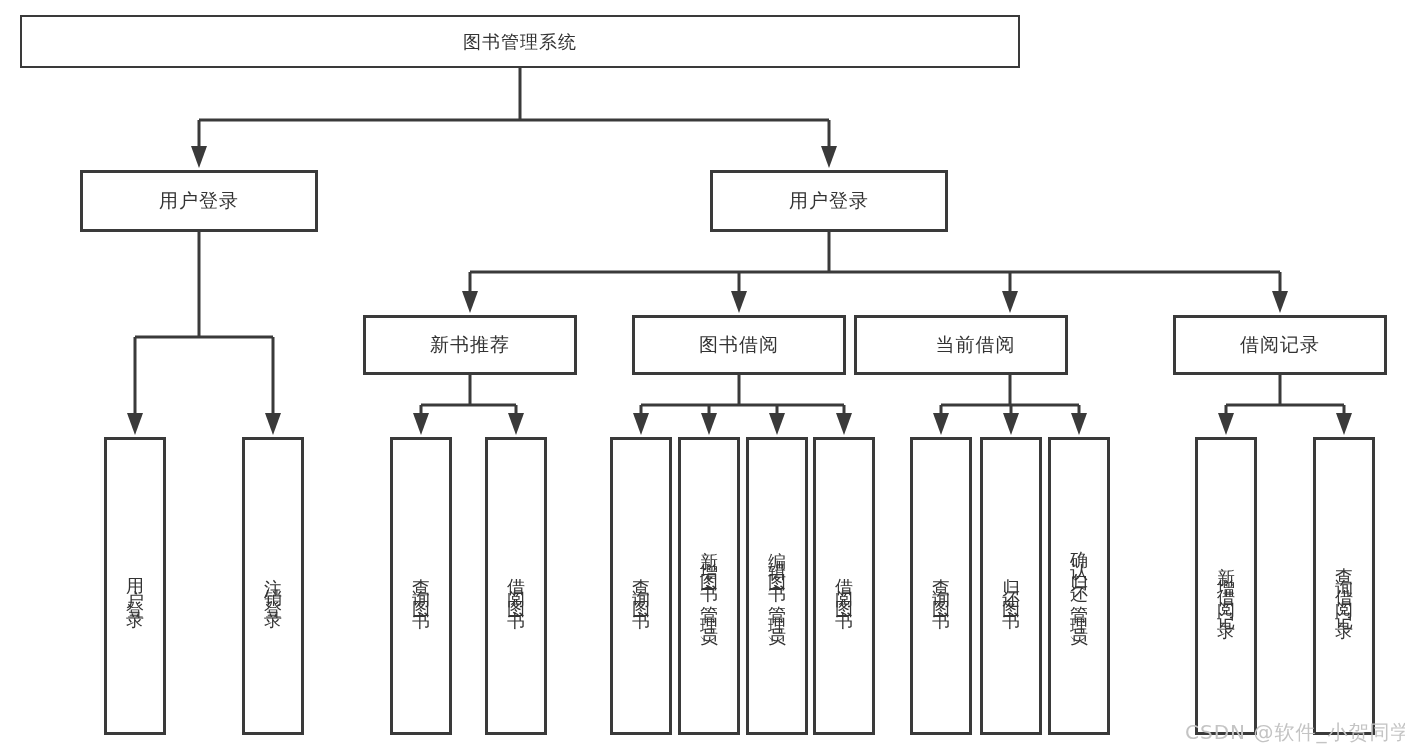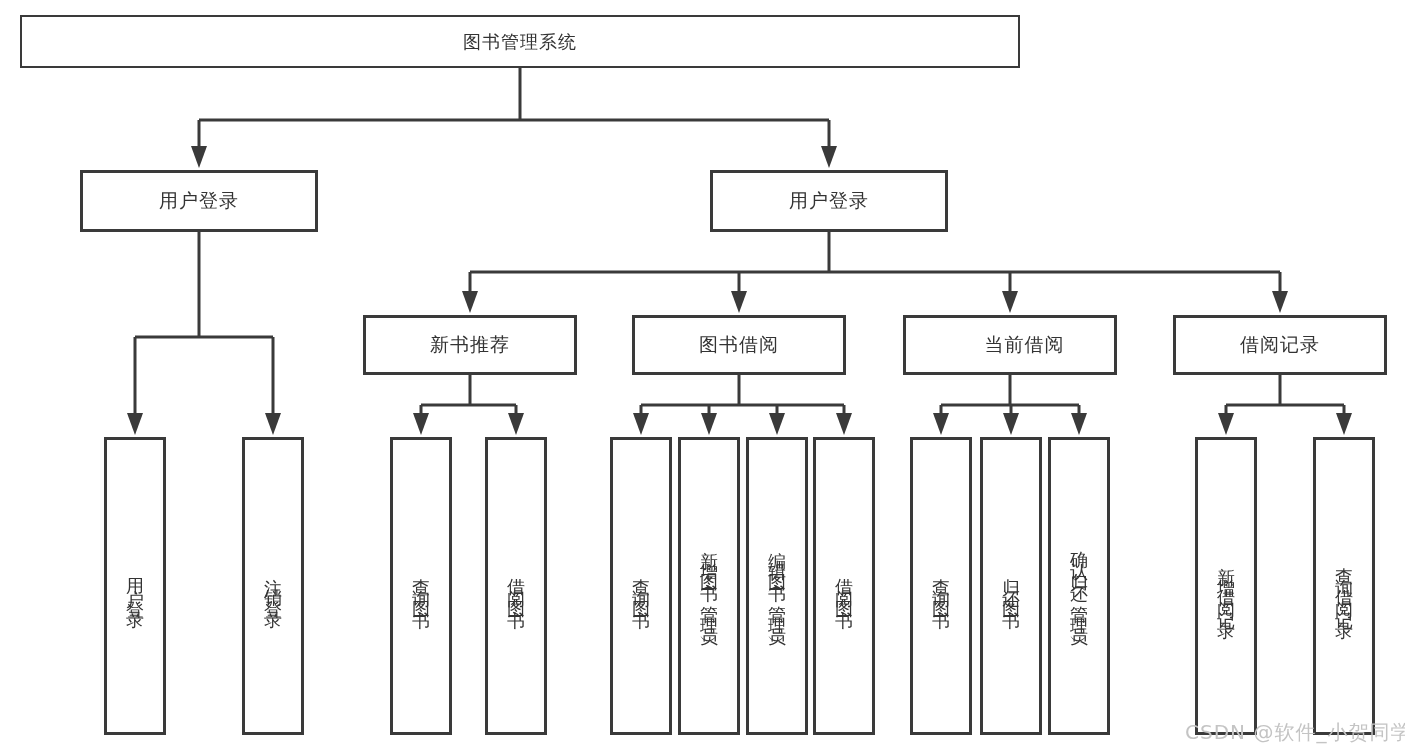--- a/index.html
+++ b/index.html
@@ -22,21 +22,21 @@
   }
   
   .n-root { left:20px; top:15px; width:1000px; height:53px; }
   
   .n-userlogin { left:80px;  top:170px; width:238px; height:62px; }
   .n-bookmgmt  { left:710px; top:170px; width:238px; height:62px; }
   
   .l3 { top:315px; width:214px; height:60px; }
   .n-newbook  { left:363px; }
   .n-borrow   { left:632px; }
-  .n-current  { left:903px;padding-left:29px; }
+  .n-current  { left:854px;padding-left:29px; }
   .n-records  { left:1173px;text-align:center; }
   
   .leaf { top:437px; width:62px; height:298px; }
   .f-u1 { left:104px; }  .f-u2 { left:242px; }
   .f-n1 { left:390px; }  .f-n2 { left:485px; }
   .f-b1 { left:610px; }  .f-b2 { left:678px; }  .f-b3 { left:746px; }  .f-b4 { left:813px; }
   .f-c1 { left:910px; }  .f-c2 { left:980px; }  .f-c3 { left:1048px; }
   .f-r1 { left:1195px; } .f-r2 { left:1313px; }
   .watermark {
     position:absolute; left:1185px; top:719px; z-index:3;

